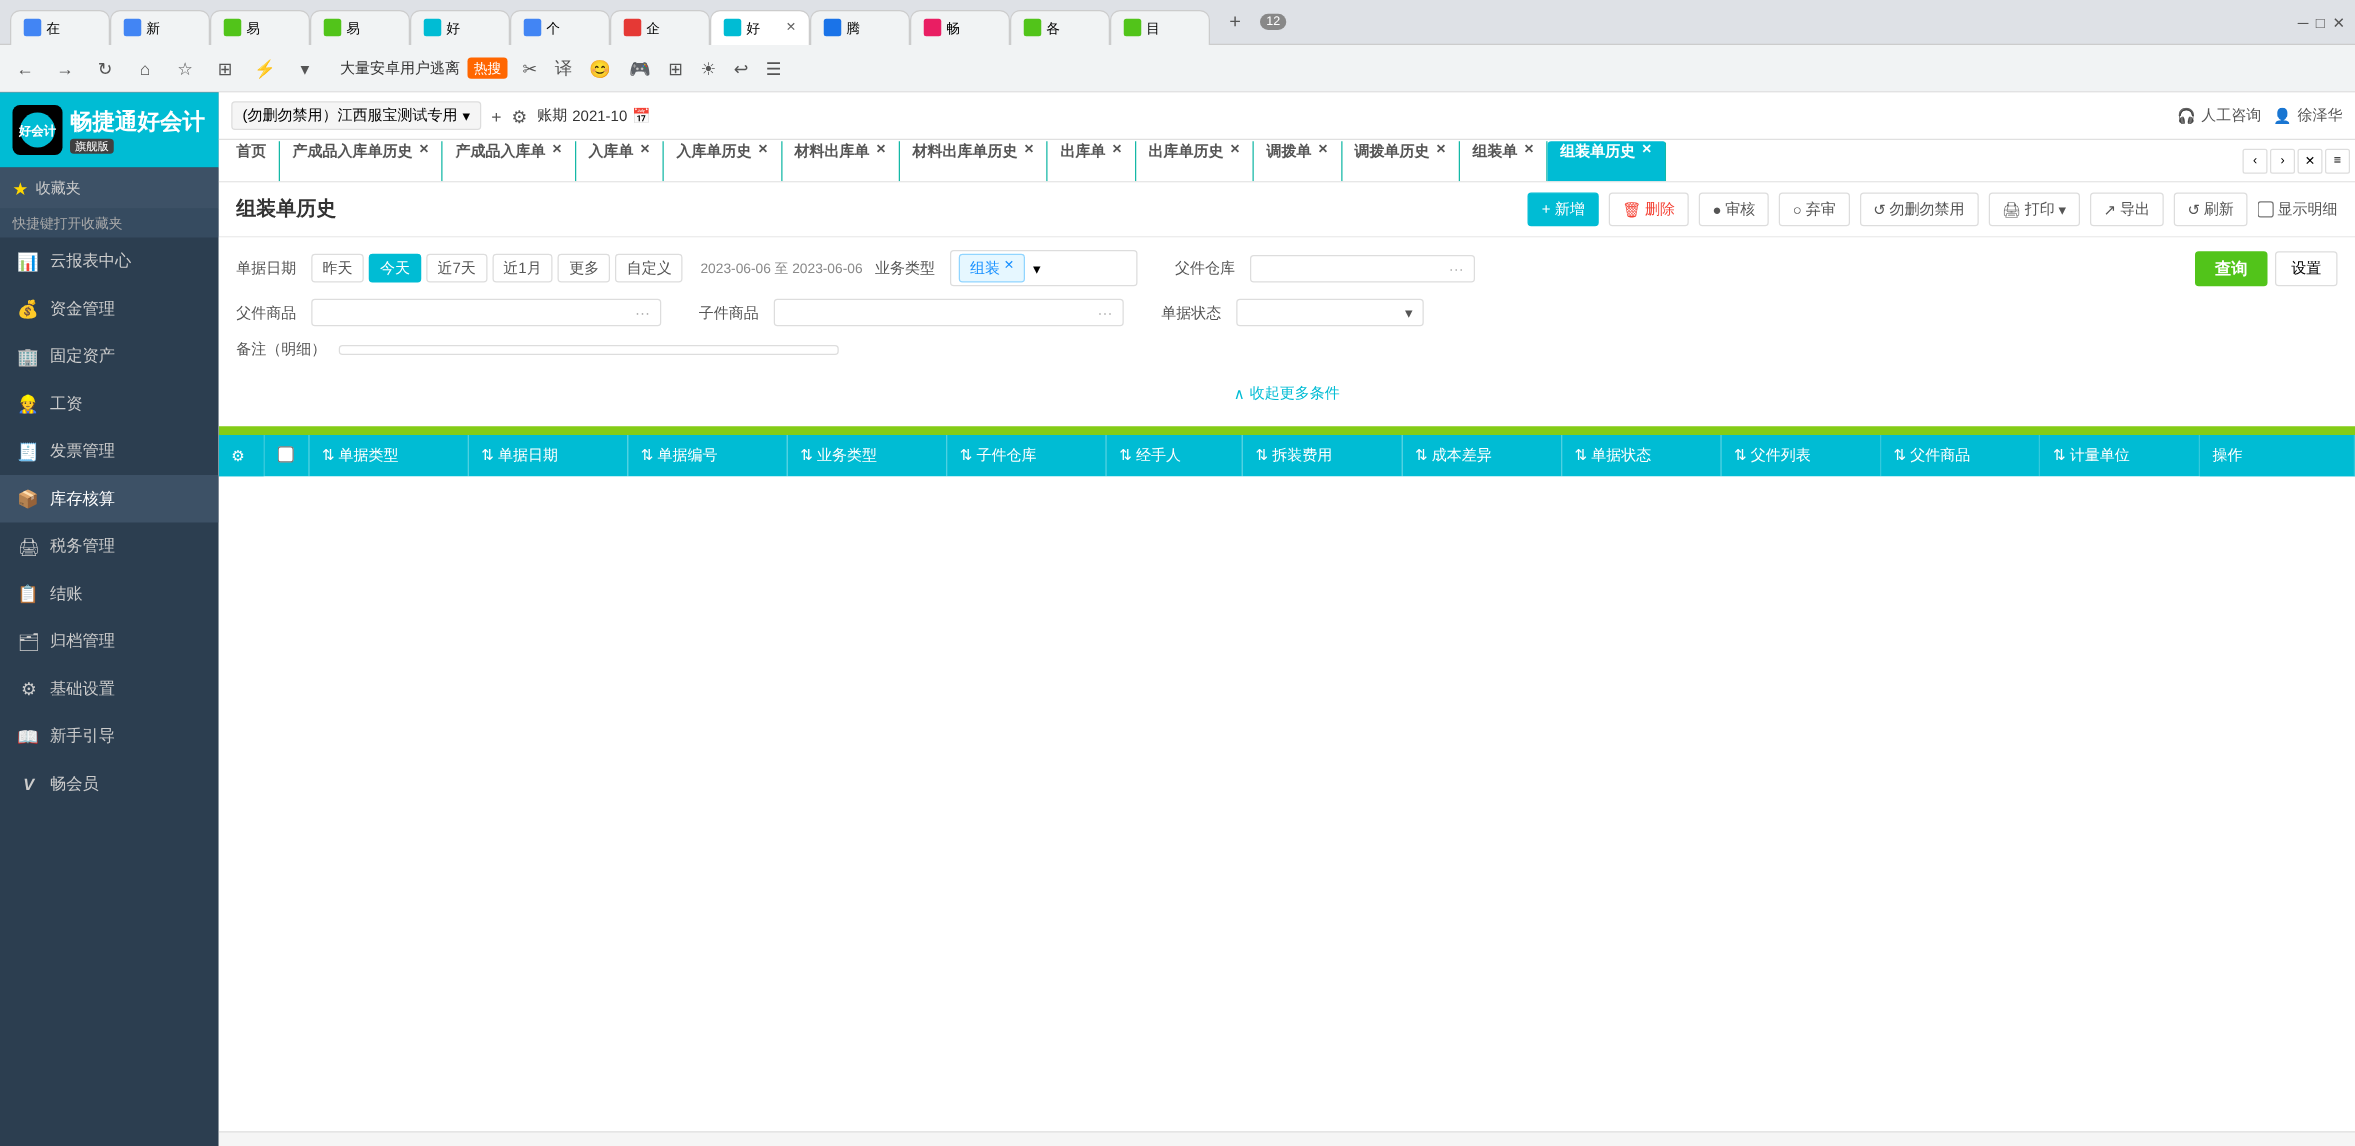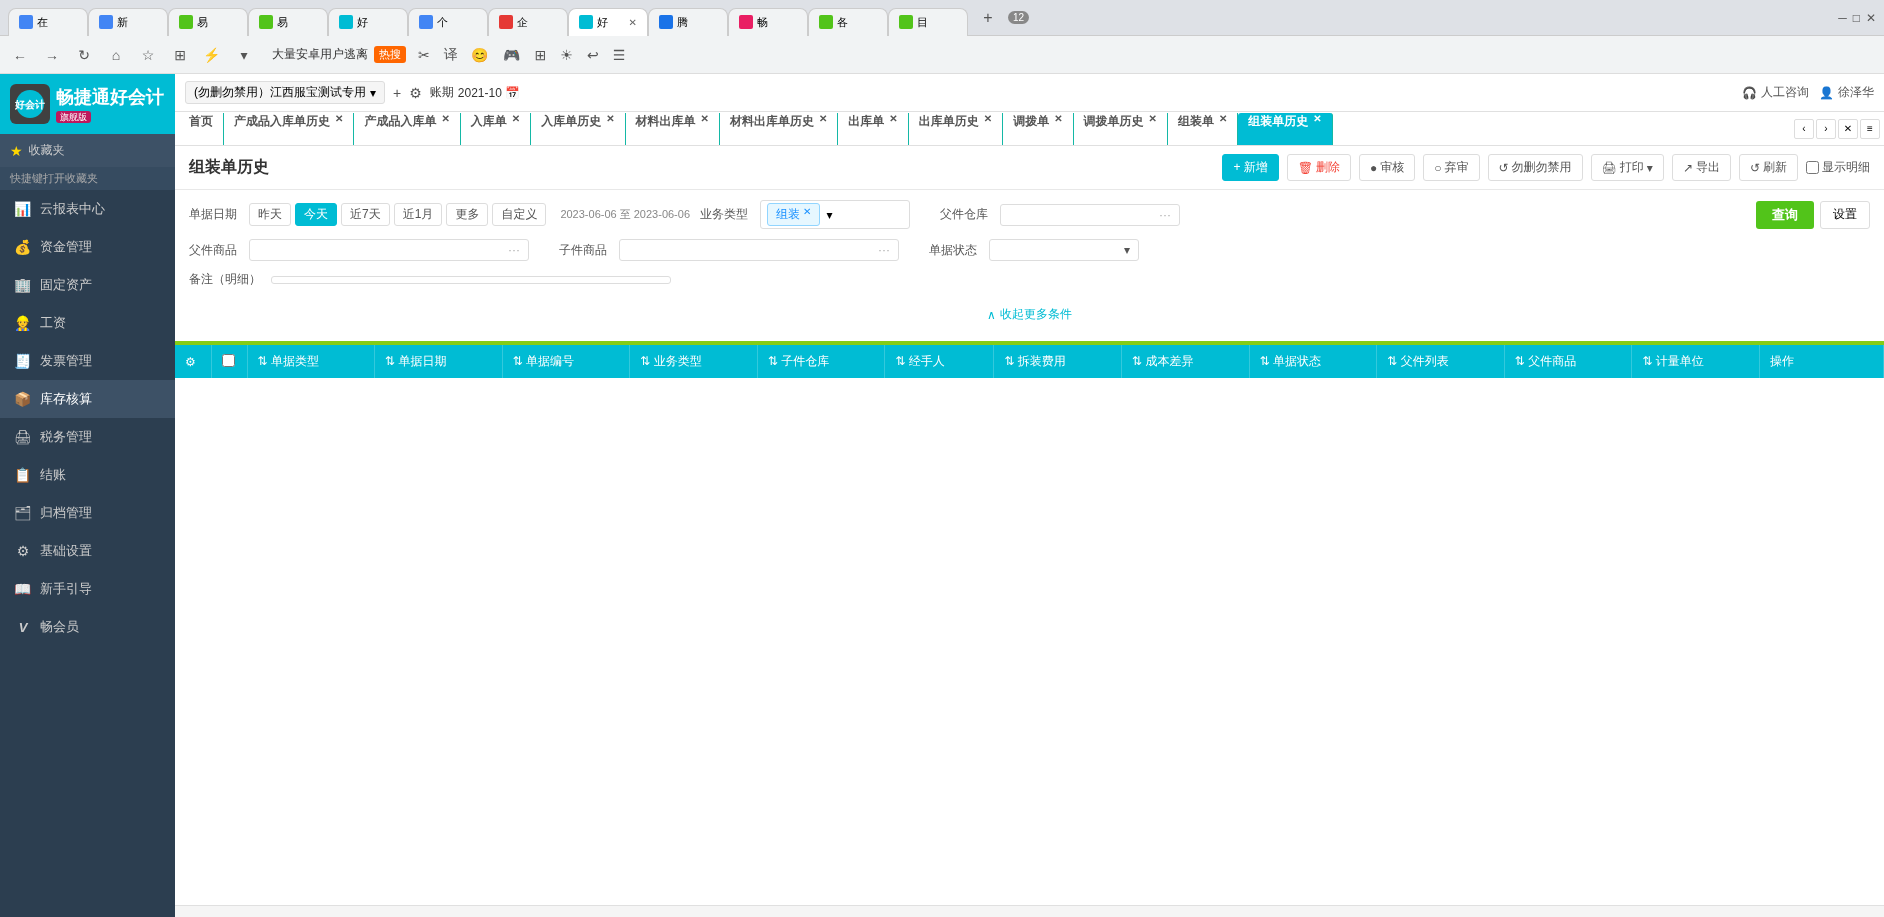--- a/index.html
+++ b/index.html
@@ -26,22 +26,22 @@
     .hot-tag { background: #ff6600; color: #fff; font-size: 11px; padding: 1px 5px; border-radius: 3px; }
     .address-actions { display: flex; gap: 6px; align-items: center; }
     .addr-icon { font-size: 14px; color: #555; cursor: pointer; padding: 2px 4px; }
 
     
     .app-layout { display: flex; height: calc(917px - 36px - 38px); }
 
     
     .sidebar { width: 175px; background: #2c3e50; display: flex; flex-direction: column; flex-shrink: 0; }
     .sidebar-brand { background: #00bcd4; padding: 8px 10px; display: flex; align-items: center; gap: 6px; height: 60px; }
-    .brand-logo { width: 40px; height: 40px; background: #404040; border-radius: 6px; display: flex; align-items: center; justify-content: center; font-size: 10px; color: #00bcd4; font-weight: bold; }
-    .brand-badge { background: #be185d; color: #fff; font-size: 9px; padding: 1px 4px; border-radius: 3px; }
+    .brand-logo { width: 40px; height: 40px; background: #000000; border-radius: 6px; display: flex; align-items: center; justify-content: center; font-size: 10px; color: #00bcd4; font-weight: bold; }
+    .brand-badge { background: #404040; color: #fff; font-size: 9px; padding: 1px 4px; border-radius: 3px; }
     .sidebar-collect { background: #3d5166; padding: 8px 10px; display: flex; align-items: center; gap: 6px; cursor: pointer; }
     .collect-icon { color: #ffd700; font-size: 14px; }
     .collect-text { color: #ccc; font-size: 12px; }
     .sidebar-menu { flex: 1; overflow-y: auto; }
     .menu-item { display: flex; align-items: center; gap: 8px; padding: 10px 14px; cursor: pointer; color: #ccc; font-size: 13px; }
     .menu-item.active { background: #3d5166; color: #fff; }
     .menu-icon { font-size: 14px; width: 18px; text-align: center; flex-shrink: 0; }
 
     
     .main-content { flex: 1; display: flex; flex-direction: column; overflow: hidden; background: #f5f5f5; }
@@ -68,21 +68,21 @@
     .page-title { font-size: 16px; font-weight: bold; color: #333; flex: 1; }
     .header-actions { display: flex; gap: 8px; align-items: center; }
     .action-btn { display: flex; align-items: center; gap: 3px; padding: 4px 10px; font-size: 12px; color: #555; cursor: pointer; border: 1px solid #ddd; border-radius: 3px; background: #fff; }
     .action-btn.primary { background: #00bcd4; color: #fff; border-color: #00bcd4; }
     .action-btn.danger { color: #f44336; }
     .show-detail-cb { display: flex; align-items: center; gap: 3px; font-size: 12px; color: #555; cursor: pointer; }
     .query-btn { background: #52c41a; color: #fff; border: none; padding: 5px 16px; border-radius: 3px; cursor: pointer; font-size: 13px; font-weight: bold; }
     .set-btn { background: #fff; border: 1px solid #ddd; padding: 4px 12px; border-radius: 3px; cursor: pointer; font-size: 12px; }
 
     
-    .filter-area { background: #fff; padding: 10px 14px; border-bottom: 4px solid #84cc16; flex-shrink: 0; }
+    .filter-area { background: #fff; padding: 10px 14px; border-bottom: 7px solid #84cc16; flex-shrink: 0; }
     .filter-row { display: flex; align-items: center; gap: 10px; margin-bottom: 10px; flex-wrap: wrap; }
     .filter-label { font-size: 12px; color: #555; white-space: nowrap; min-width: 50px; }
     .date-btns { display: flex; gap: 4px; align-items: center; }
     .date-btn { padding: 2px 8px; font-size: 12px; border: 1px solid #ddd; border-radius: 3px; cursor: pointer; background: #fff; color: #555; }
     .date-btn.active { background: #00bcd4; color: #fff; border-color: #00bcd4; }
     .date-range { font-size: 11px; color: #888; margin-left: 4px; }
     .filter-tag { display: inline-flex; align-items: flex-start; gap: 3px; background: #e6f7ff; border: 1px solid #91d5ff; padding: 2px 8px; border-radius: 3px; font-size: 12px; color: #1890ff; }
     .filter-tag .tag-x { cursor: pointer; font-size: 10px; }
     .filter-select { display: flex; align-items: center; gap: 4px; border: 1px solid #ddd; border-radius: 3px; padding: 3px 8px; cursor: pointer; background: #fff; min-width: 120px; font-size: 12px; color: #555; }
     .filter-input { display: flex; align-items: center; border: 1px solid #ddd; border-radius: 3px; padding: 3px 8px; background: #fff; min-width: 200px; font-size: 12px; color: #555; }

